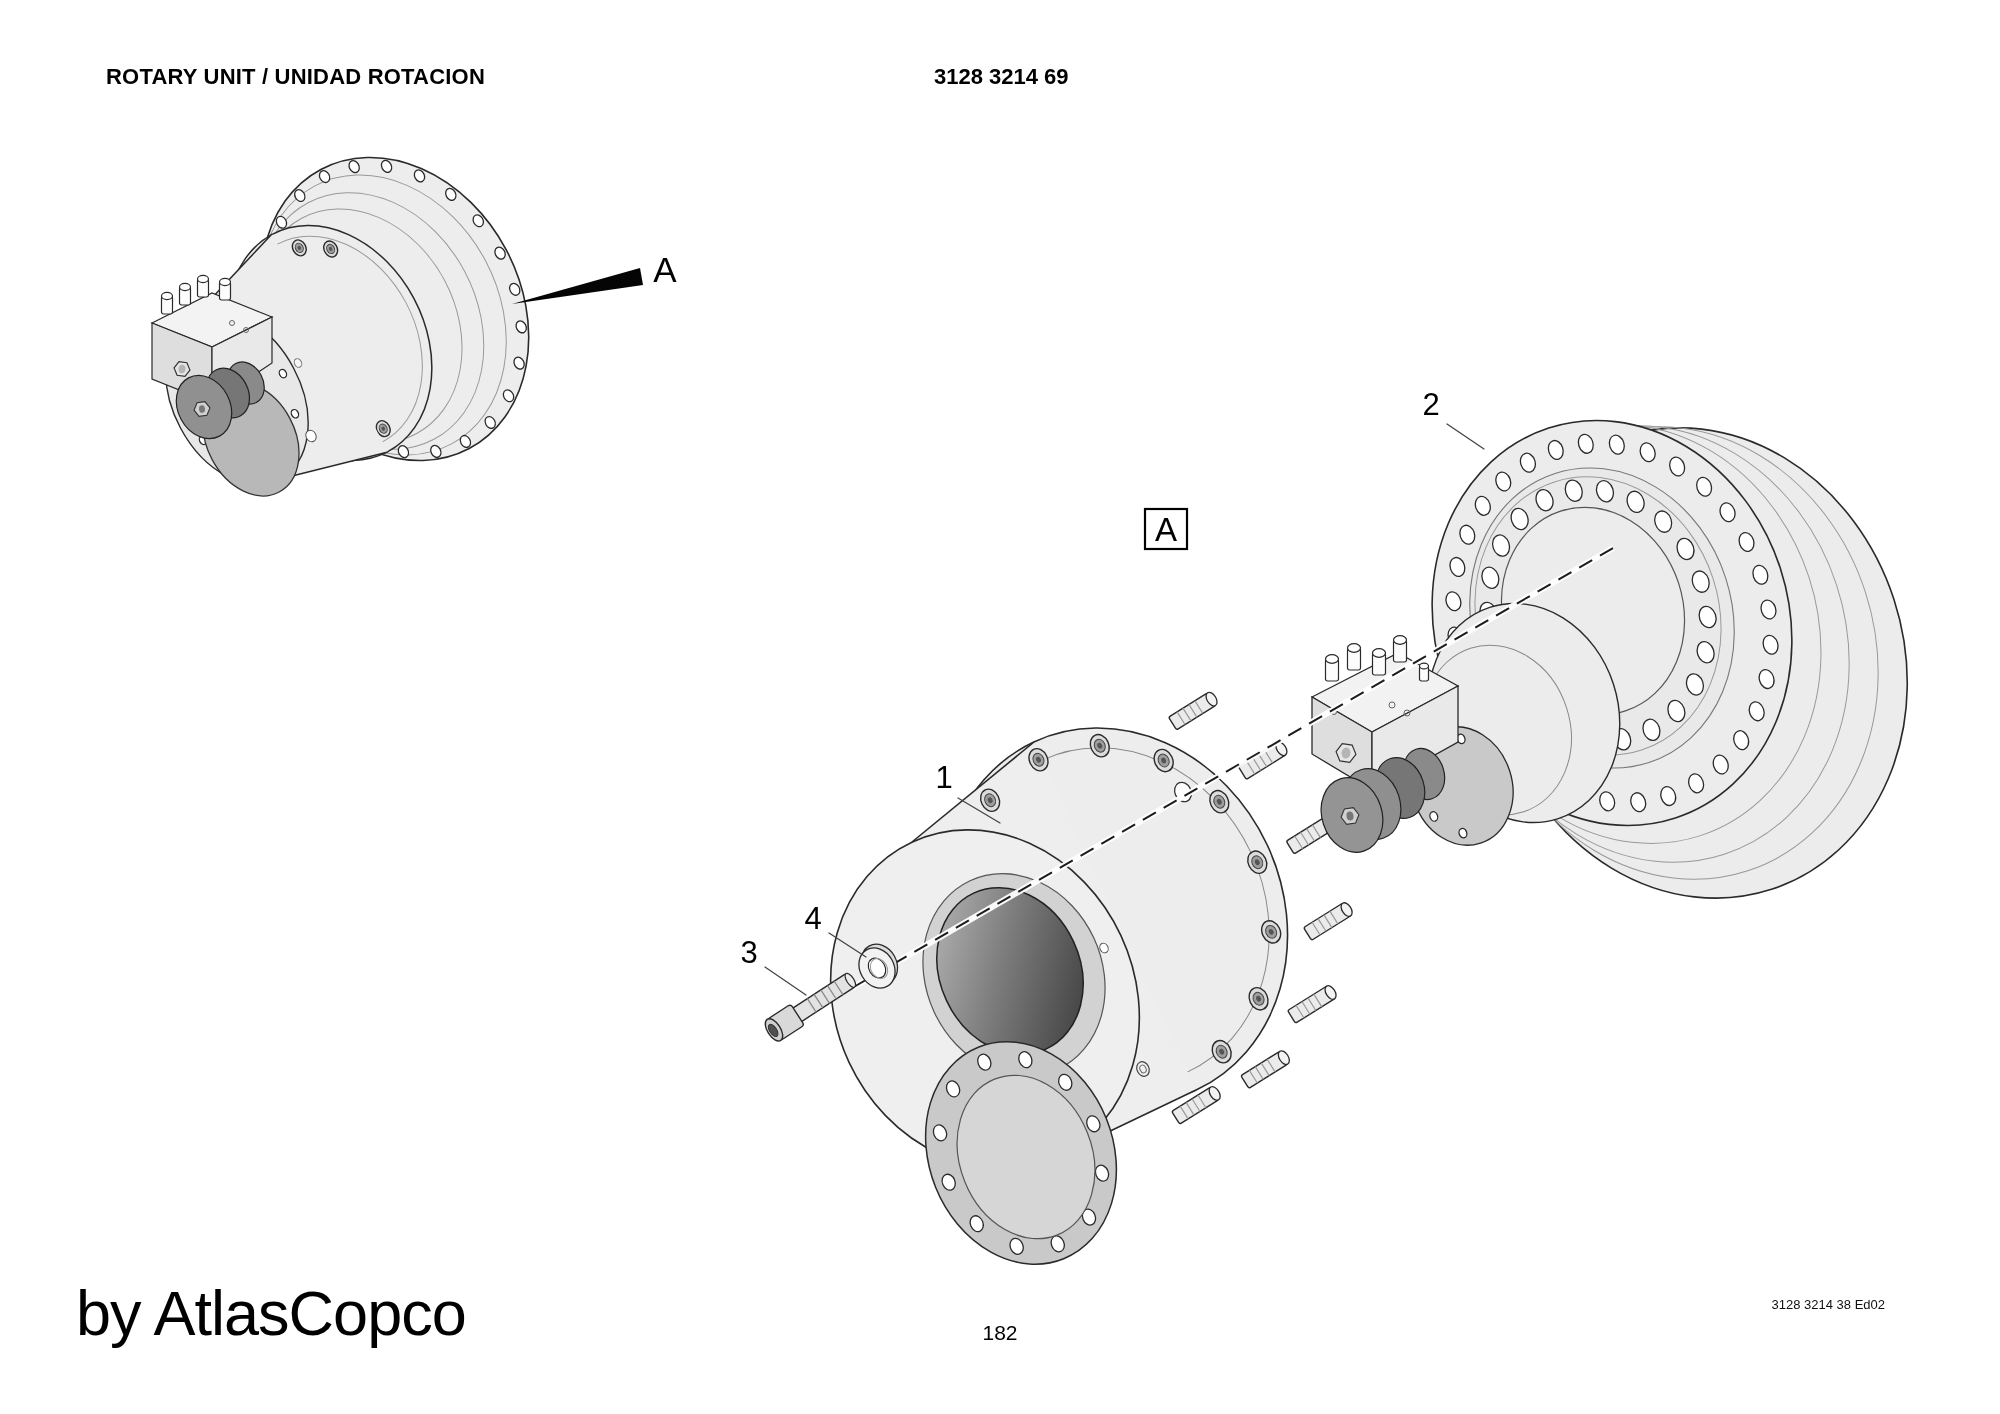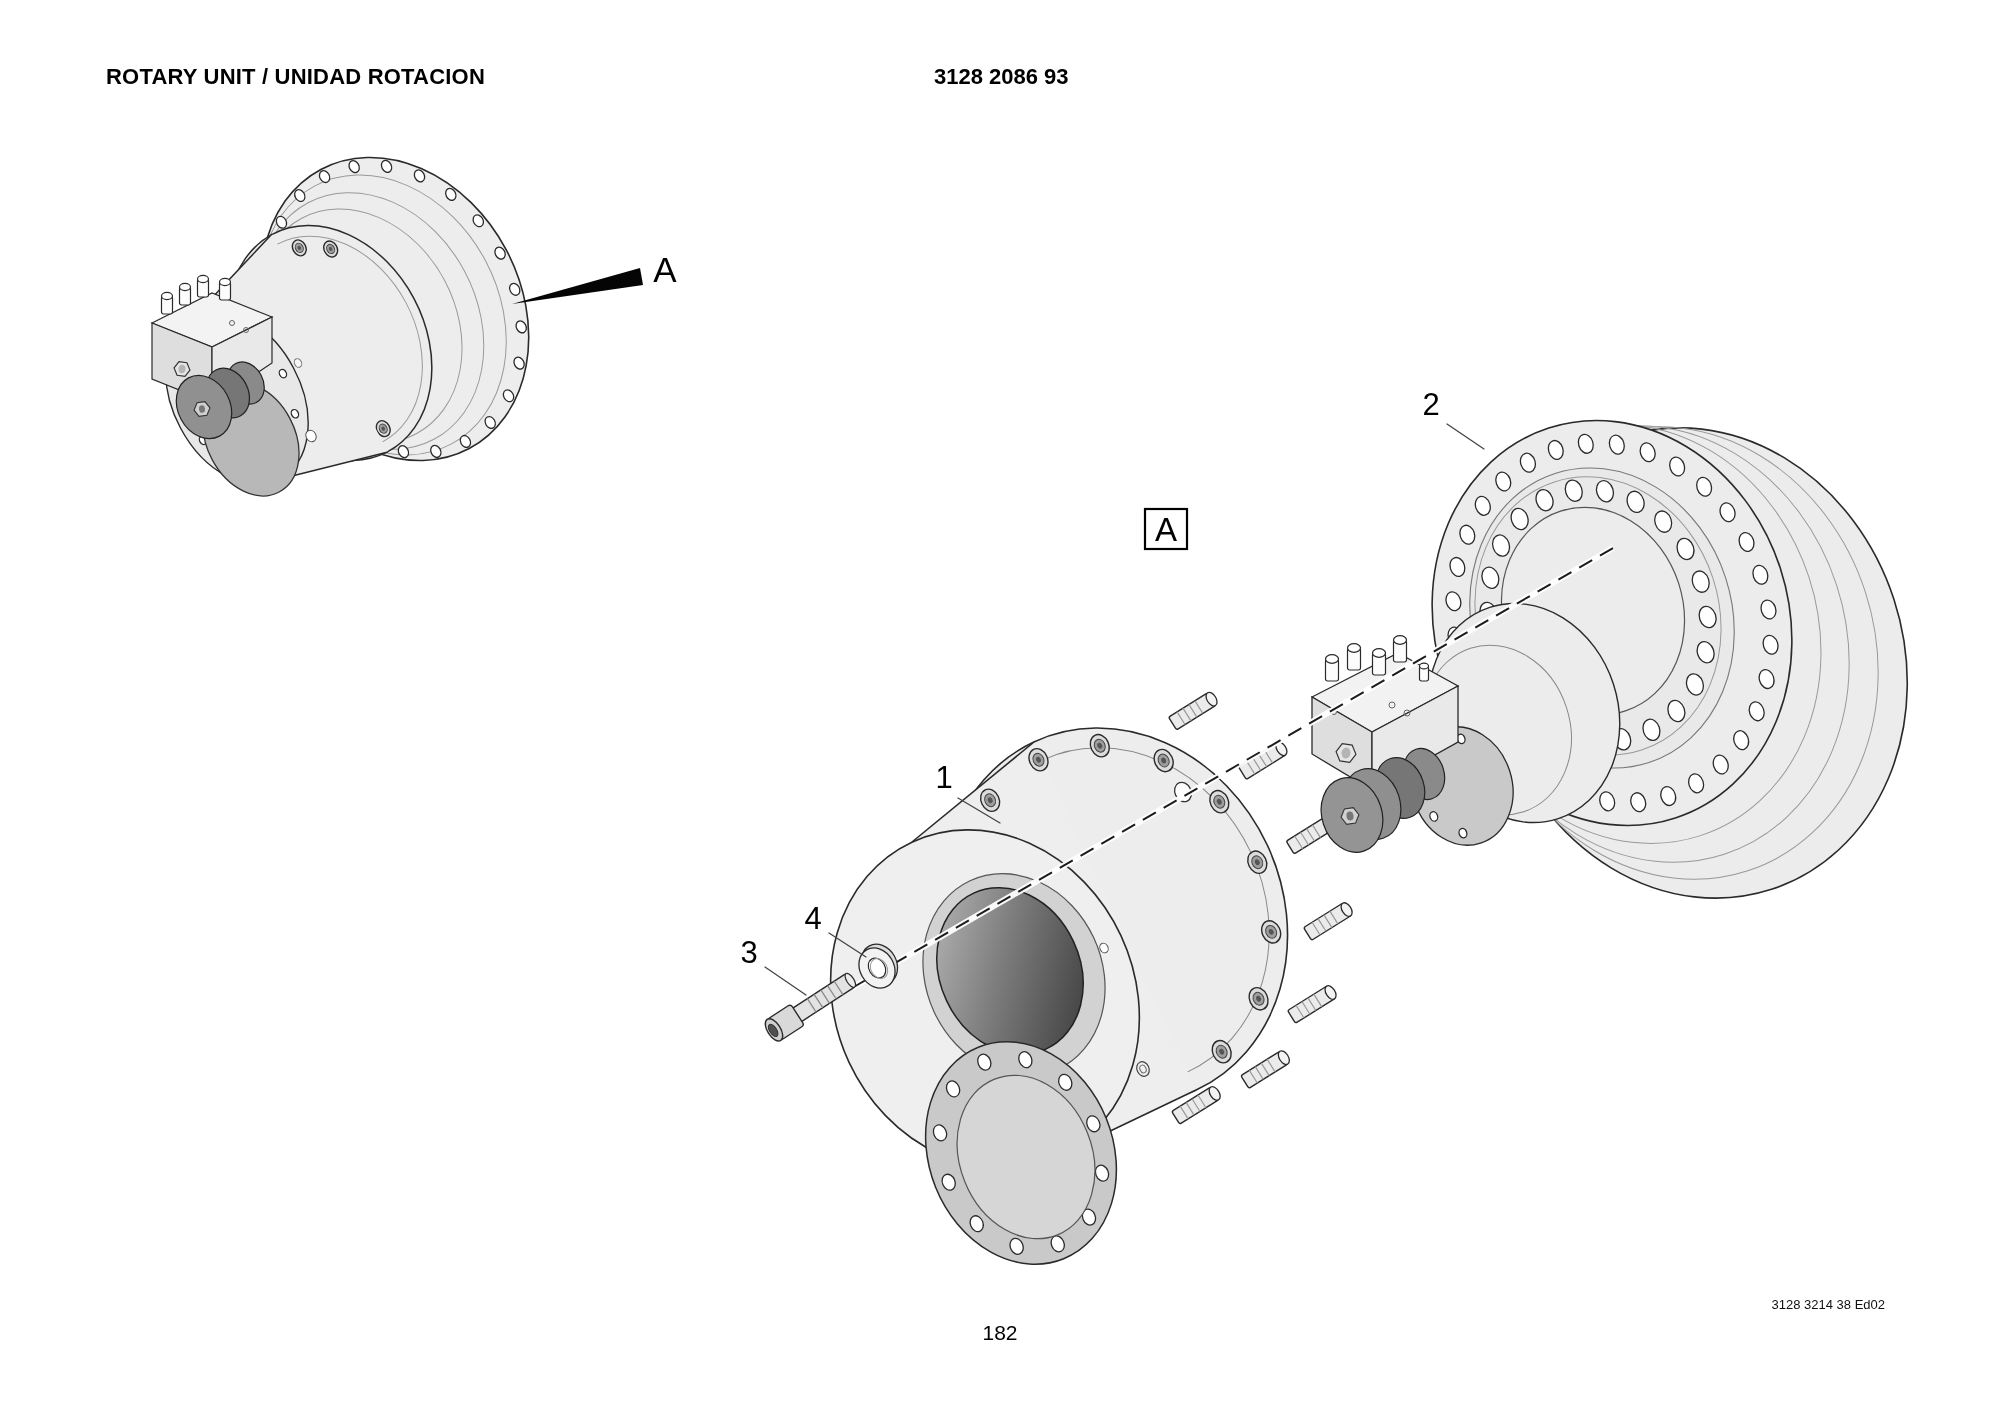--- a/index.html
+++ b/index.html
@@ -16,21 +16,21 @@
   .callout{font-size:31px;}
   .viewlabel{font-size:35px;}
   .boxlabel{font-size:33px;}
 </style>
 </head>
 <body>
 
 <div id="stage">
 
   <div class="t title">ROTARY UNIT / UNIDAD ROTACION</div>
-  <div class="t docnum">3128 2086 93</div>
+  <div class="t docnum">3128 3214 69</div>
 
   <svg width="2000" height="1414" viewBox="0 0 2000 1414">
     <defs>
       <linearGradient id="boreGrad" x1="0" y1="0" x2="1" y2="1">
         <stop offset="0" stop-color="#bdbdbd"></stop>
         <stop offset="0.45" stop-color="#7d7d7d"></stop>
         <stop offset="1" stop-color="#353535"></stop>
       </linearGradient>
     </defs>
 
@@ -456,15 +456,16 @@
       <text class="callout" x="1431" y="404" text-anchor="middle">2</text>
       <line x1="765" y1="956" x2="806" y2="984" stroke="#444" stroke-width="1.3"></line>
       <text class="callout" x="749" y="952" text-anchor="middle">3</text>
       <line x1="829" y1="922" x2="866" y2="946" stroke="#444" stroke-width="1.3"></line>
       <text class="callout" x="813" y="918" text-anchor="middle">4</text>
       <rect x="1145" y="498" width="42" height="40" fill="#fff" stroke="#000" stroke-width="2.2"></rect>
       <text class="boxlabel" x="1166" y="530" text-anchor="middle">A</text>
     </g>
   </svg>
 
+  <div class="t watermark">by AtlasCopco</div>
   <div class="t pagenum">182</div>
   <div class="t edition">3128 3214 38 Ed02</div>
 </div>
 
 </body></html>

